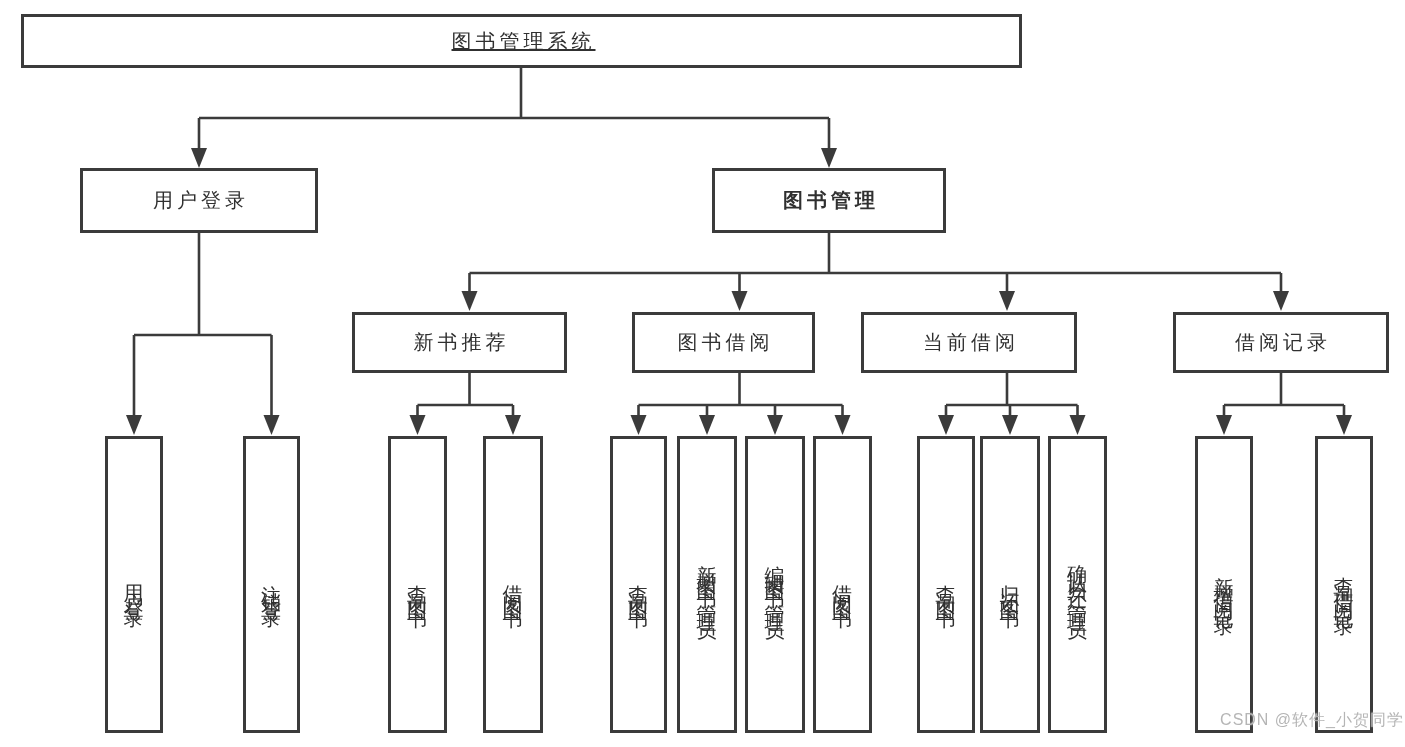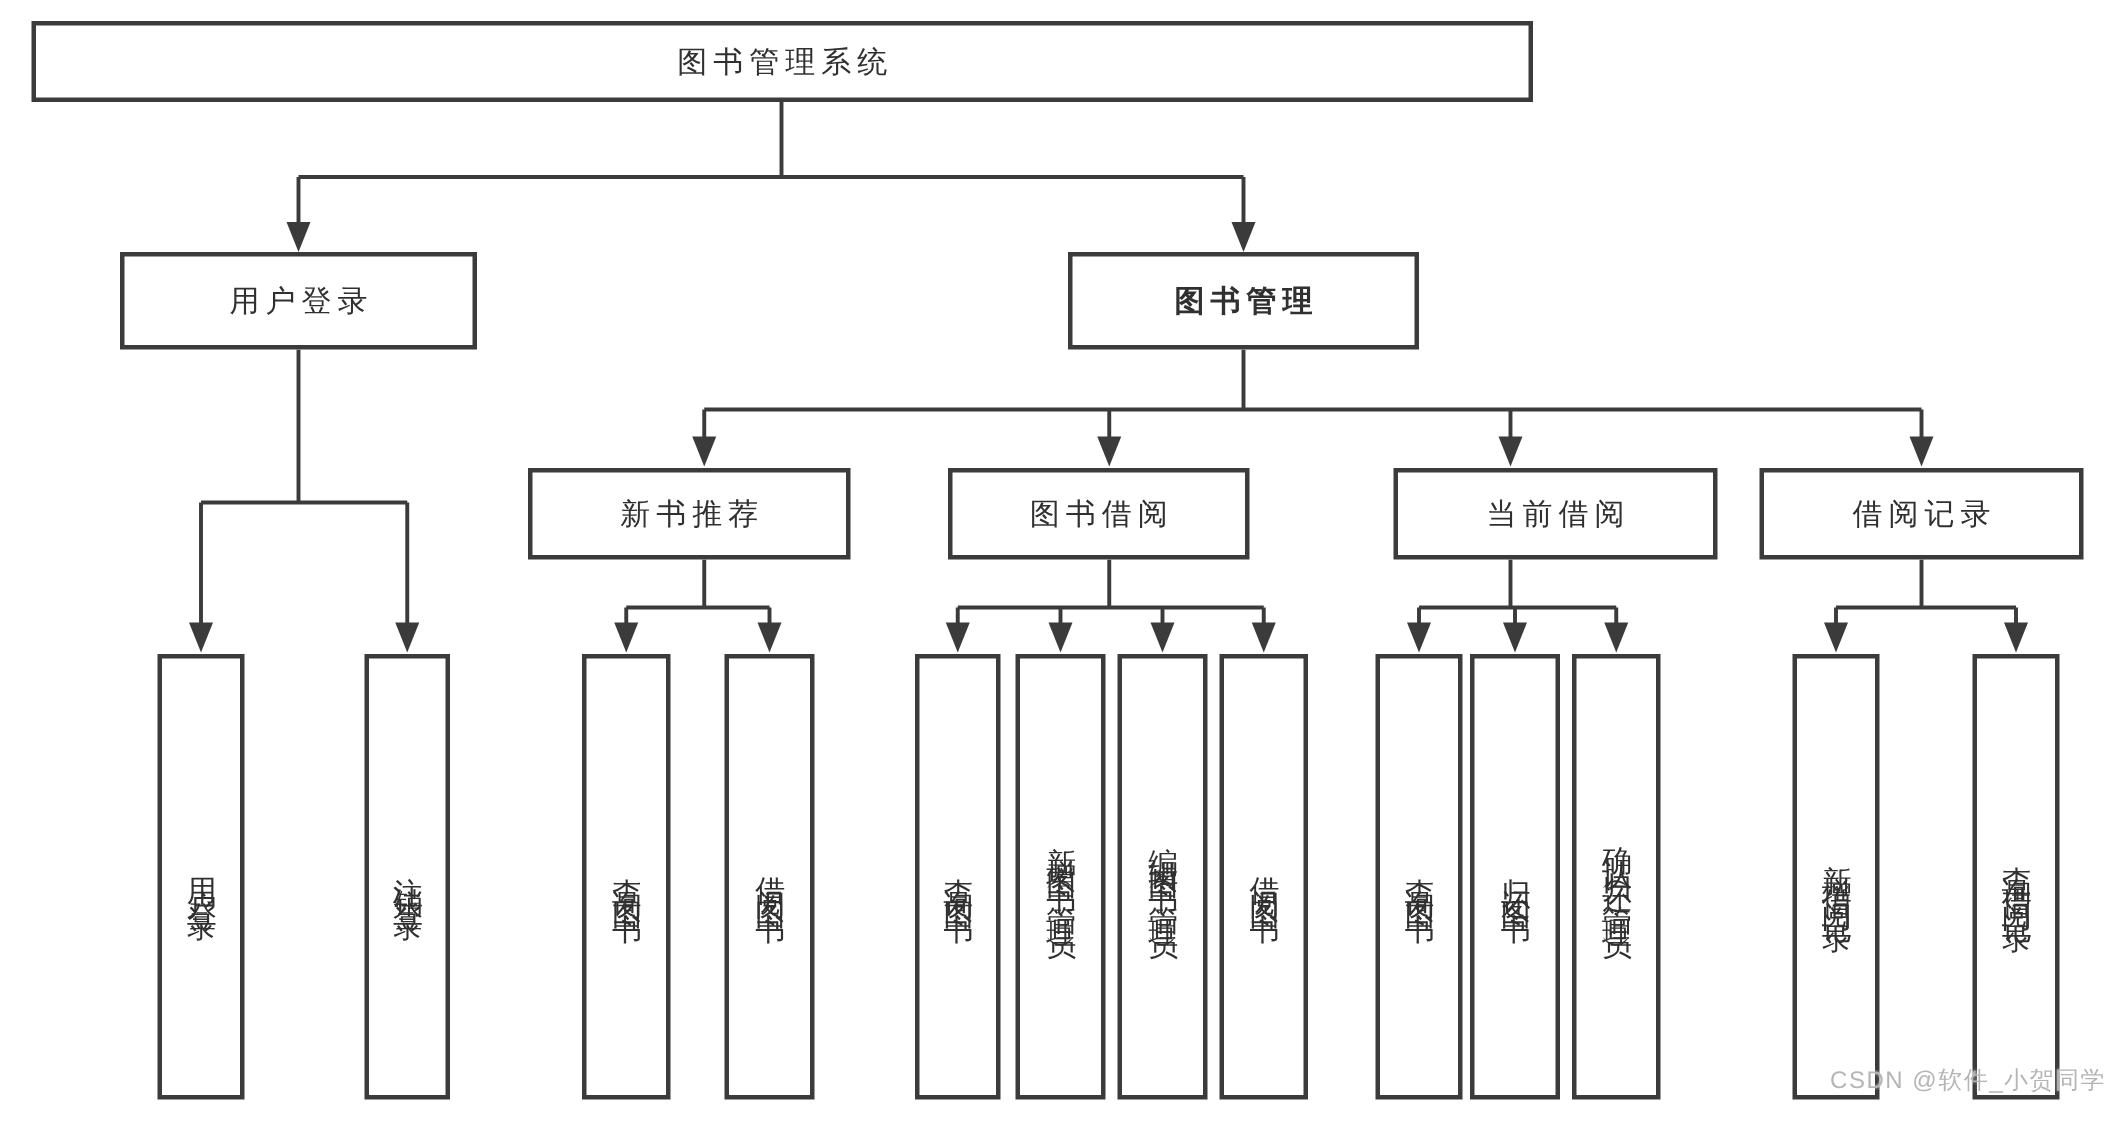--- a/index.html
+++ b/index.html
@@ -17,27 +17,27 @@
   .wires polygon{fill:currentColor;stroke:none;}
   .node{
     position:absolute;
     border:3px solid var(--line);
     background:#fff;
     display:flex;align-items:center;justify-content:center;
     font-size:20px;letter-spacing:4px;text-indent:4px;
     color:var(--text);
   }
   .hnode{white-space:nowrap;}
-  .root{left:21px;top:14px;width:1001px;height:54px;}
+  .root{left:21px;top:14px;width:1001px;height:54px;text-decoration:underline;}
   .lvl2-a{left:80px;top:168px;width:238px;height:65px;}
   .lvl2-b{left:712px;top:168px;width:234px;height:65px;font-weight:bold;}
   .lvl3{top:312px;height:61px;}
   .lvl3-a{left:352px;width:215px;}
-  .lvl3-b{left:632px;width:201px;}
-  .lvl3-c{left:929px;width:216px;}
+  .lvl3-b{left:632px;width:183px;}
+  .lvl3-c{left:861px;width:216px;}
   .lvl3-d{left:1173px;width:216px;}
   .vnode{
     position:absolute;top:436px;height:297px;
     border:3px solid var(--line);background:#fff;
     display:flex;align-items:center;justify-content:center;
     letter-spacing:0;text-indent:0;
   }
   .vnode span{
     writing-mode:vertical-rl;text-orientation:mixed;
     font-size:20px;letter-spacing:8px;line-height:1.0;

